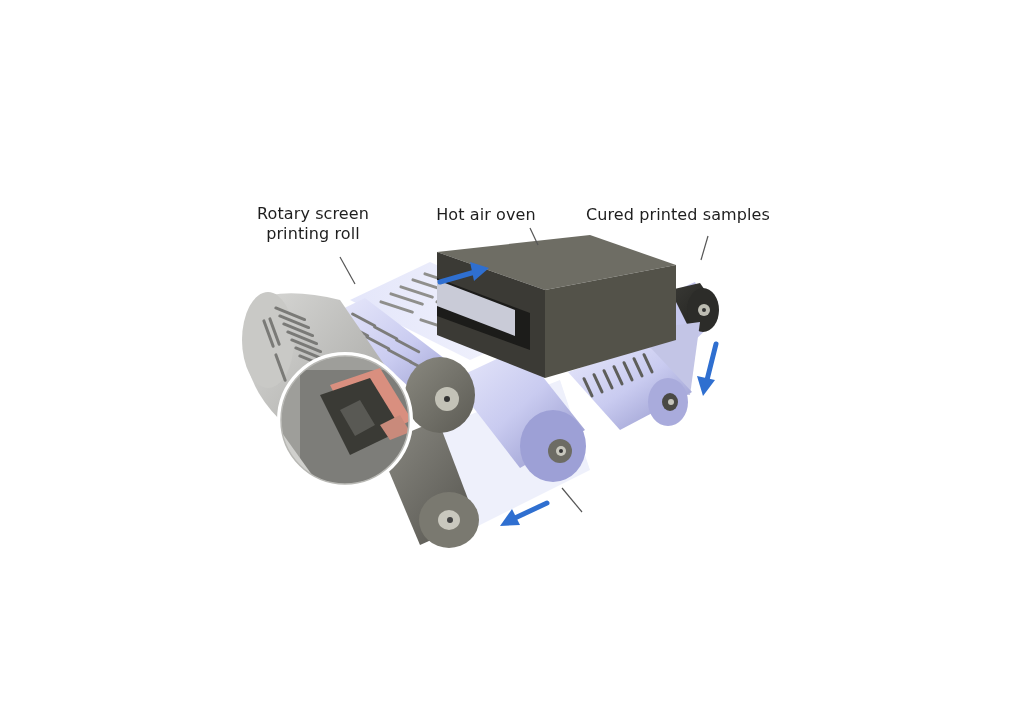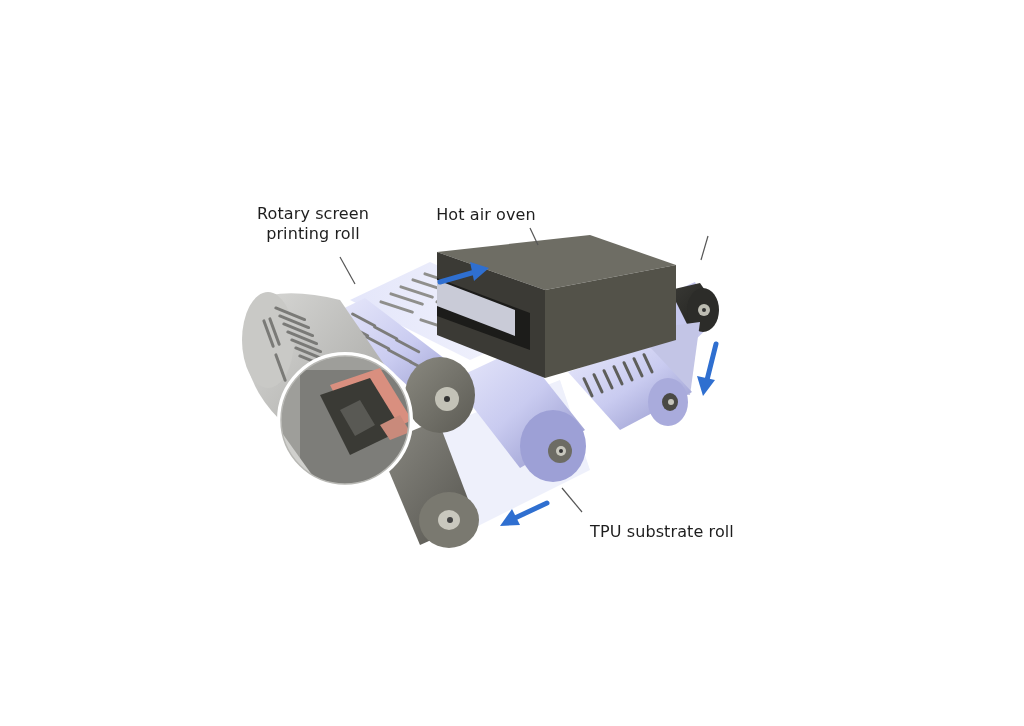--- a/index.html
+++ b/index.html
@@ -191,14 +191,14 @@
     <line x1="708" y1="236" x2="701" y2="260"></line>
     <line x1="562" y1="488" x2="582" y2="512"></line>
   </g>
 </svg>
 
 <div class="label" id="lbl-rotary">
   <div>Rotary screen</div>
   <div>printing roll</div>
 </div>
 <div class="label" id="lbl-oven">Hot air oven</div>
-<div class="label" id="lbl-tpu">TPU substrate roll</div>
+<div class="label" id="lbl-cured">Cured printed samples</div>
 </div>
 
 </body></html>

